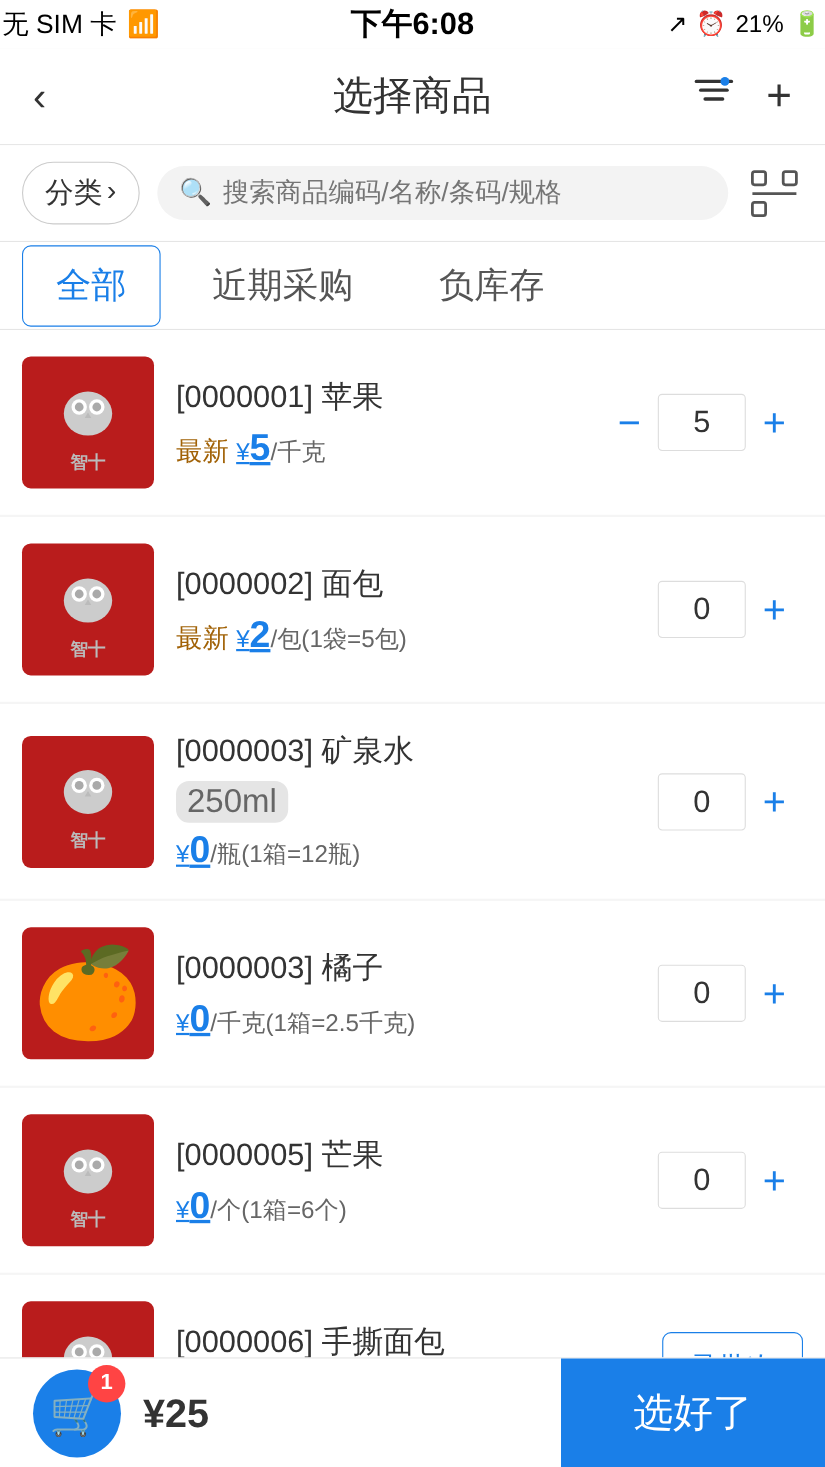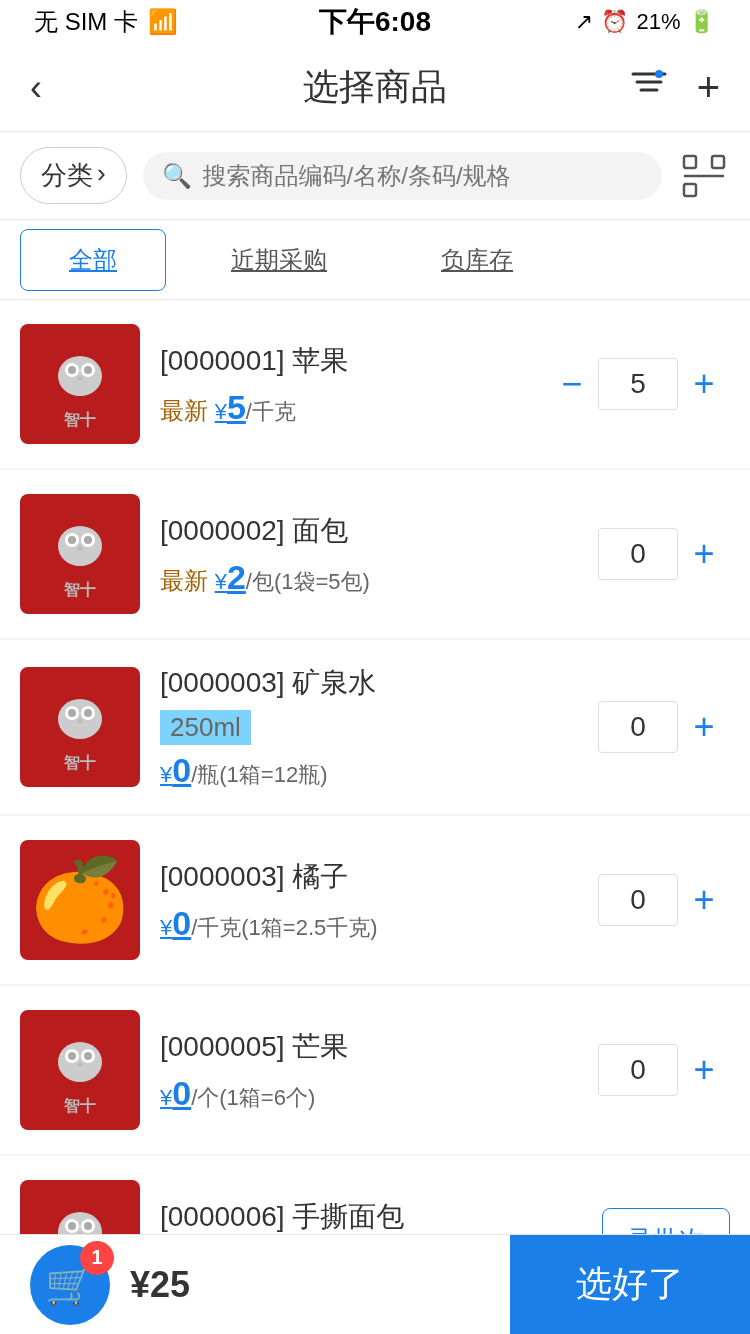--- a/index.html
+++ b/index.html
@@ -14,21 +14,21 @@
     }
 
     
     .status-bar {
       width: 750px;
       height: 44px;
       background: #fff;
       display: flex;
       align-items: center;
       justify-content: space-between;
-      padding: 0 34px;
+      padding: 0 2px;
       font-size: 24px;
       font-weight: 500;
     }
     .status-left {
       display: flex;
       align-items: center;
       gap: 10px;
       font-size: 24px;
     }
     .status-center {
@@ -140,27 +140,26 @@
       width: 750px;
       height: 80px;
       background: #fff;
       display: flex;
       align-items: center;
       padding: 0 20px;
       gap: 16px;
       border-bottom: 1px solid #e5e5e5;
     }
     .tab-item {
-      padding: 14px 48px;
-      font-size: 24px;
+      padding: 14px 30px;
+      font-size: 32px;
       color: #555;
       border-radius: 8px;
       cursor: pointer;
       border: 1px solid transparent;
-      text-decoration: underline;
     }
     .tab-item.active {
       color: #1a7fe8;
       border: 1px solid #1a7fe8;
       border-radius: 8px;
     }
 
     
     .product-list {
       background: #f5f5f5;
@@ -195,26 +194,26 @@
       flex: 1;
       min-width: 0;
     }
     .product-name {
       font-size: 28px;
       color: #333;
       margin-bottom: 8px;
       font-weight: 500;
     }
     .product-spec {
-      font-size: 26px;
+      font-size: 30px;
       color: #666;
-      background: #7dd3fc;
+      background: #e5e5e5;
       display: inline-block;
       padding: 2px 10px;
-      border-radius: 0;
+      border-radius: 12px;
       margin-bottom: 6px;
     }
     .product-price {
       font-size: 24px;
       color: #666;
     }
     .price-label {
       color: #a16207;
       font-size: 24px;
     }

